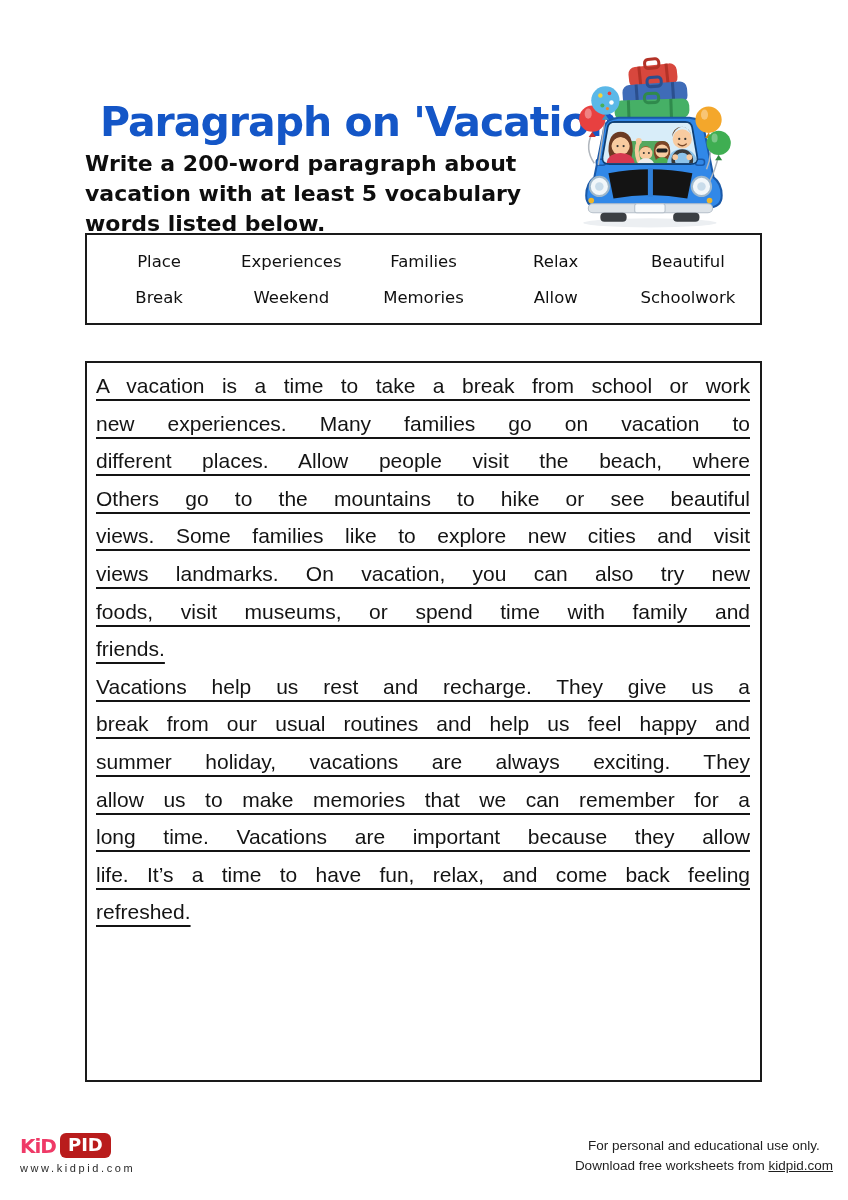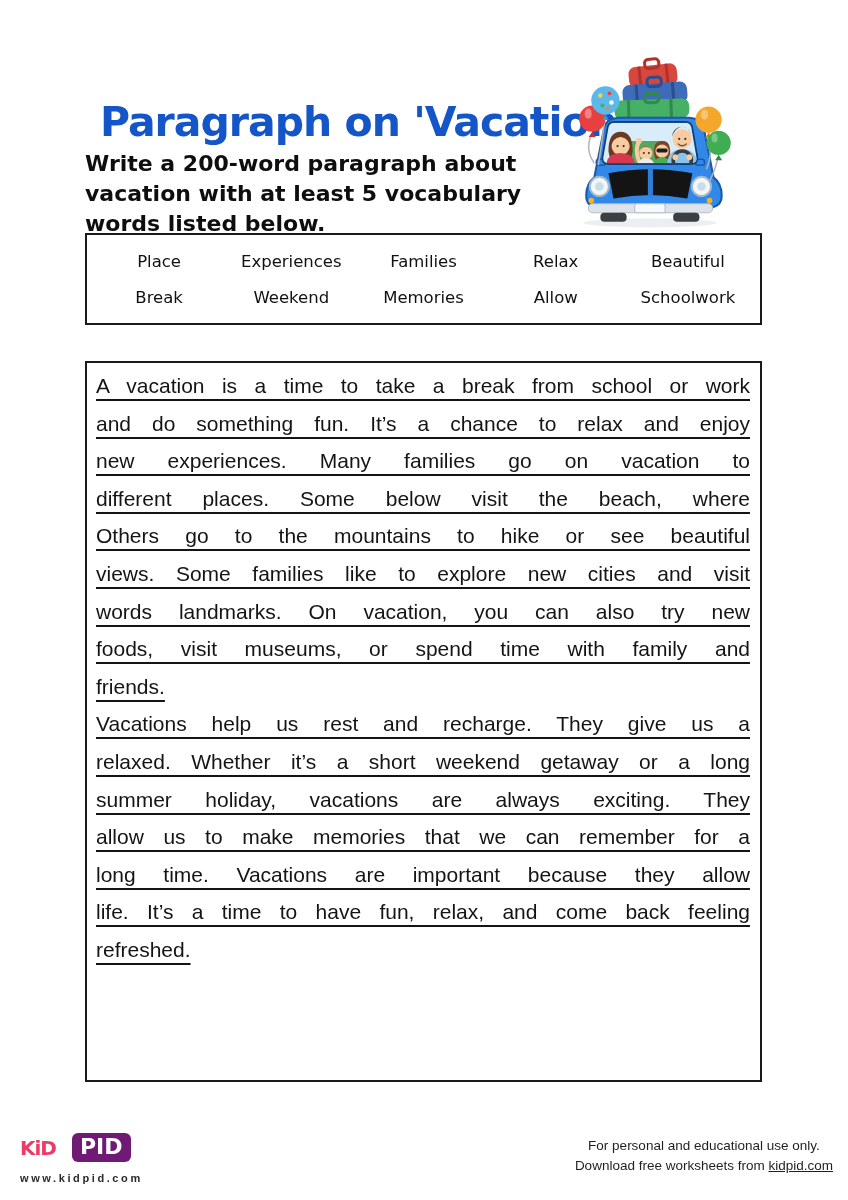--- a/index.html
+++ b/index.html
@@ -49,25 +49,25 @@
 
   
   .logo-block { position:absolute; left:20px; top:1133px; }
   .logo-row { display:flex; align-items:center; }
   .logo-kid {
     font-family:"DejaVu Sans", sans-serif; font-weight:bold;
     font-size:20px; color:#EF3A67; letter-spacing:-1px;
   }
   .logo-pid {
     font-family:"DejaVu Sans", sans-serif; font-weight:bold;
-    font-size:22px; color:#ffffff; background:#701a75;
-    border-radius:6px; padding:3px 8px 4px; margin-left:16px; line-height:1;
+    font-size:18px; color:#ffffff; background:#b91c1c;
+    border-radius:6px; padding:3px 8px 4px; margin-left:4px; line-height:1;
   }
   .logo-url {
-    margin-top:10px; font-size:11px; letter-spacing:2.6px; color:#2a2a2a; font-weight:bold;
+    margin-top:4px; font-size:11px; letter-spacing:2.6px; color:#2a2a2a; font-weight:normal;
   }
   .footer-note {
     position:absolute; right:15px; top:1136px; text-align:center;
     font-size:13.5px; color:#1f1f1f; line-height:20px;
   }
   .footer-link { text-decoration:underline; color:#1f1f1f; cursor:pointer; }
 </style>
 </head>
 <body>
 
@@ -211,30 +211,29 @@
       <div class="vocab-word">Beautiful</div>
       <div class="vocab-word">Break</div>
       <div class="vocab-word">Weekend</div>
       <div class="vocab-word">Memories</div>
       <div class="vocab-word">Allow</div>
       <div class="vocab-word">Schoolwork</div>
     </div>
 
   <div class="para-box">
       <div class="para-line">A vacation is a time to take a break from school or work</div>
-      <div class="para-line">and do something fun. It’s a chance to relax and enjoy</div>
       <div class="para-line">new experiences. Many families go on vacation to</div>
-      <div class="para-line">different places. Some below visit the beach, where</div>
+      <div class="para-line">different places. Allow people visit the beach, where</div>
       <div class="para-line">Others go to the mountains to hike or see beautiful</div>
       <div class="para-line">views. Some families like to explore new cities and visit</div>
-      <div class="para-line">words landmarks. On vacation, you can also try new</div>
+      <div class="para-line">views landmarks. On vacation, you can also try new</div>
       <div class="para-line">foods, visit museums, or spend time with family and</div>
       <div class="para-line para-end">friends.</div>
       <div class="para-line">Vacations help us rest and recharge. They give us a</div>
-      <div class="para-line">relaxed. Whether it’s a short weekend getaway or a long</div>
+      <div class="para-line">break from our usual routines and help us feel happy and</div>
       <div class="para-line">summer holiday, vacations are always exciting. They</div>
       <div class="para-line">allow us to make memories that we can remember for a</div>
       <div class="para-line">long time. Vacations are important because they allow</div>
       <div class="para-line">life. It’s a time to have fun, relax, and come back feeling</div>
       <div class="para-line para-end">refreshed.</div>
     </div>
 
   <div class="logo-block">
     <div class="logo-row">
       <span class="logo-kid">KiD</span>

